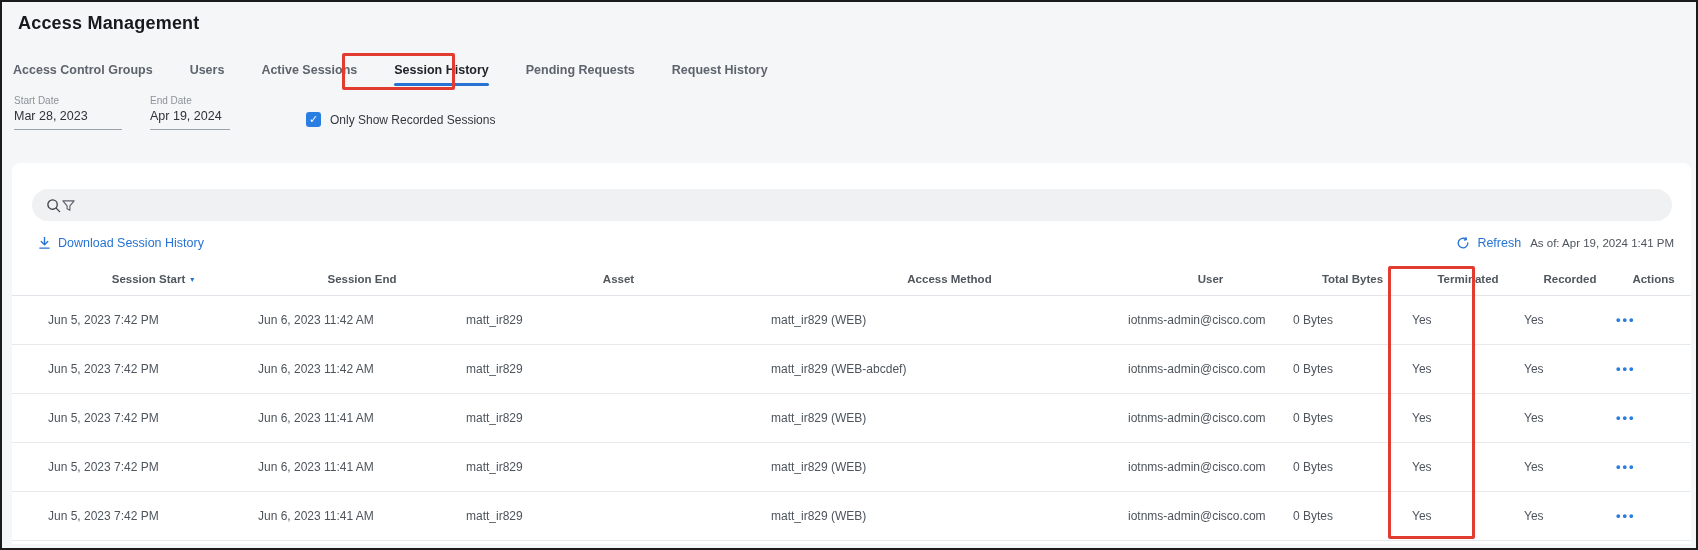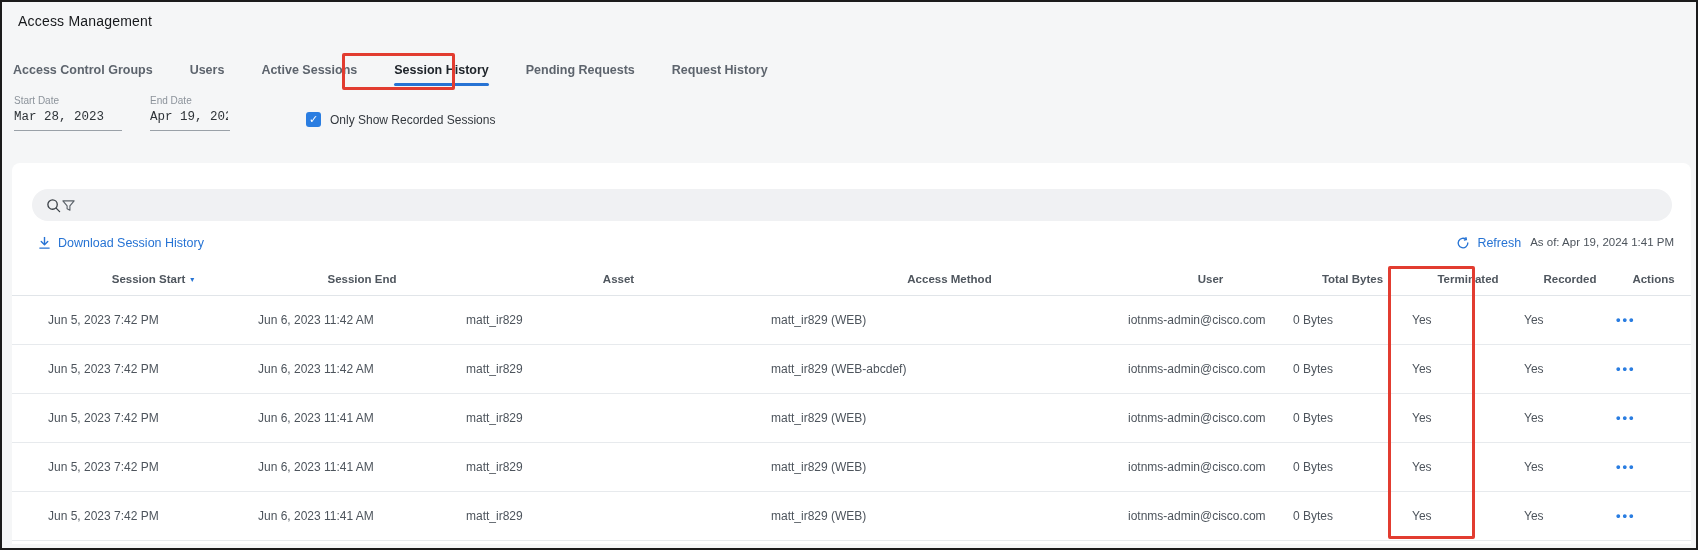--- a/index.html
+++ b/index.html
@@ -7,42 +7,42 @@
   body {
     font-family:"Liberation Sans","DejaVu Sans",sans-serif;
     background:#f5f6f7;
     position:relative;
     overflow:hidden;
     border:2px solid #1b1b1b;
   }
   
   .page-title {
     position:absolute; left:16px; top:11px;
-    font-size:14px; font-weight:400; color:#17191c; letter-spacing:.2px;
+    font-size:18px; font-weight:700; color:#17191c; letter-spacing:.2px;
   }
   .tabs {
     position:absolute; left:11px; top:55px; right:20px;
     display:flex; align-items:flex-end; gap:37px;
   }
   .tab {
     font-size:12.5px; font-weight:700; color:#5d646d;
     padding:6px 0 12px 0; cursor:pointer; white-space:nowrap; position:relative;
   }
   .tab.active { color:#20252b; }
   .tab.active .tab-underline {
     position:absolute; left:0; right:0; bottom:3px; height:3px;
     background:#2673d4; border-radius:2px;
   }
   .filters { position:absolute; left:12px; top:93px; display:flex; align-items:flex-start; }
   .date-field { margin-right:28px; }
   .date-field .field-label { font-size:10px; color:#8c939b; }
   .date-field .field-value {
     font-size:12.5px; color:#2e3338; padding:2px 2px 6px 0;
     border:none; border-bottom:1px solid #9aa1a8; background:transparent;
-    font-family:Liberation Mono, monospace; outline:none;
+    font-family:Liberation Sans, sans-serif; outline:none;
   }
   .date-start .field-value { width:108px; }
   .date-end   .field-value { width:80px; }
   .checkbox-wrap { display:flex; align-items:center; margin-left:48px; margin-top:17px; cursor:pointer; }
   .checkbox {
     width:15px; height:15px; border-radius:3px; background:#2a7de1;
     display:flex; align-items:center; justify-content:center;
     color:#fff; font-size:11px; line-height:1; font-weight:700;
   }
   .checkbox-label { font-size:12px; color:#33383e; margin-left:9px; }
@@ -63,21 +63,21 @@
   .search-bar input::placeholder { color:#737a82; opacity:1; }
   .toolbar {
     margin:12px 17px 0 26px; height:20px;
     display:flex; align-items:center; justify-content:space-between;
   }
   .link-blue {
     display:flex; align-items:center; gap:7px;
     font-size:12.5px; color:#2673d4; cursor:pointer; text-decoration:none;
   }
   .asof { font-size:11.5px; color:#4d545c; margin-left:9px; }
-  .refresh-group { display:flex; }
+  .refresh-group { display:flex; align-items:center; }
 
   
   table { border-collapse:collapse; width:100%; margin-top:10px; table-layout:fixed; }
   th {
     font-size:11.5px; font-weight:700; color:#4f565e; text-align:center;
     height:32px; vertical-align:middle; border-bottom:1px solid #e1e5e9;
     white-space:nowrap;
   }
   td {
     font-size:12px; color:#4d545c; height:49px; vertical-align:middle;

